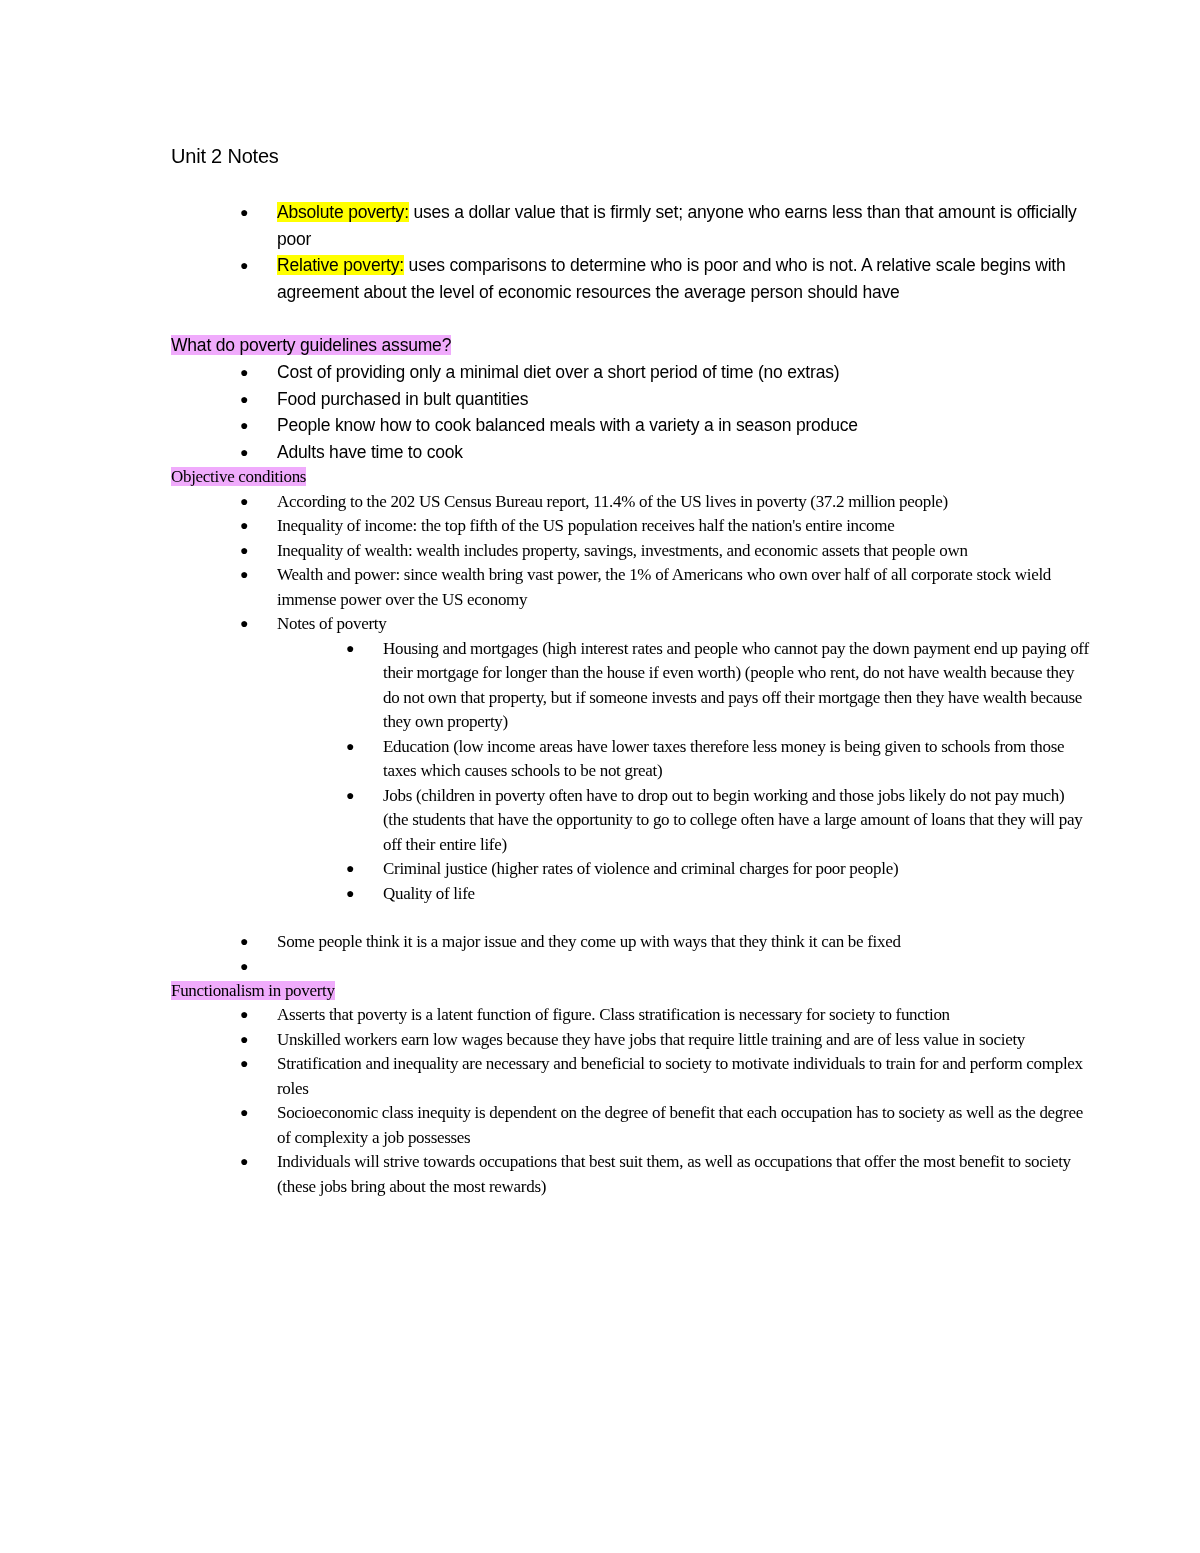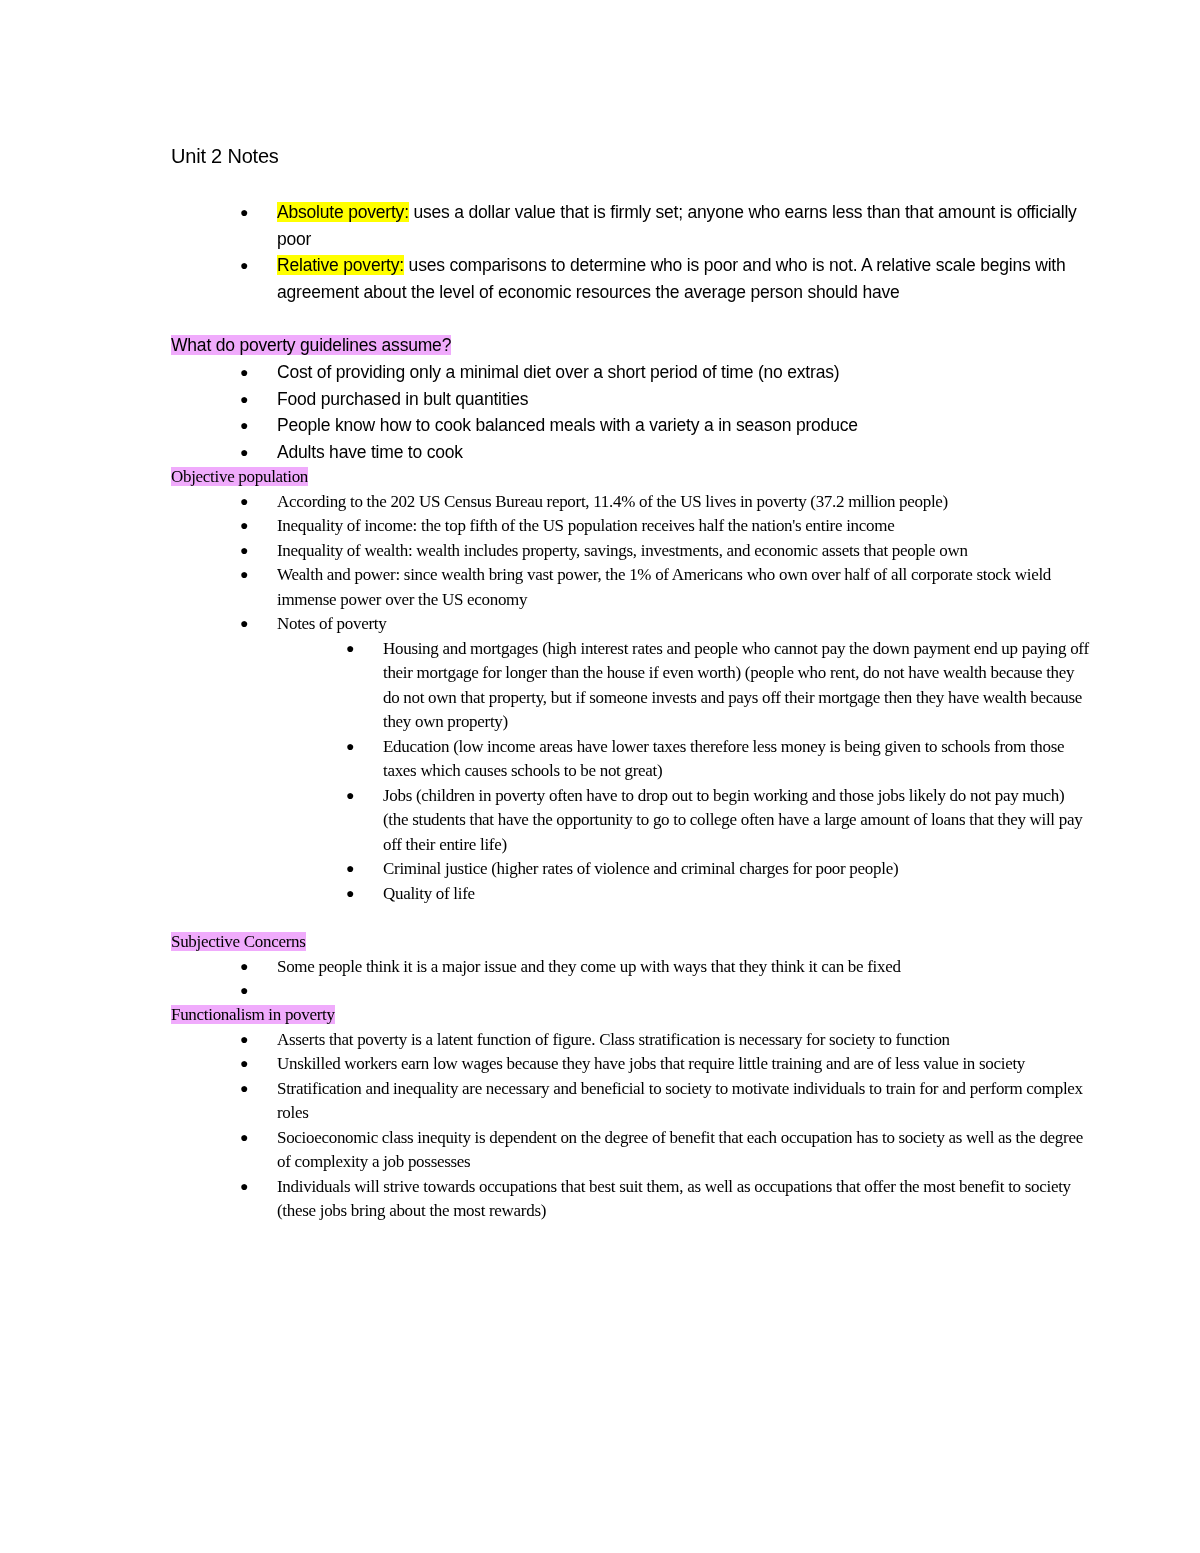--- a/index.html
+++ b/index.html
@@ -111,41 +111,40 @@
     <p class="heading"><span>What do poverty guidelines assume?</span></p>
     <ul class="sans-list">
       <li><span class="bullet">●</span><span>Cost of providing only a minimal diet over a short period of time (no extras)</span></li>
       <li><span class="bullet">●</span><span>Food purchased in bult quantities</span></li>
       <li><span class="bullet">●</span><span>People know how to cook balanced meals with a variety a in season produce</span></li>
       <li><span class="bullet">●</span><span>Adults have time to cook</span></li>
     </ul>
   </section>
 
   <section class="sec-serif serif">
-    <p class="heading"><span>Objective population</span></p>
+    <p class="heading"><span>Objective conditions</span></p>
     <ul class="serif-list">
       <li><span class="bullet">●</span><span>According to the 202 US Census Bureau report, 11.4% of the US lives in poverty (37.2 million people)</span></li>
       <li><span class="bullet">●</span><span>Inequality of income: the top fifth of the US population receives half the nation's entire income</span></li>
       <li><span class="bullet">●</span><span>Inequality of wealth: wealth includes property, savings, investments, and economic assets that people own</span></li>
       <li><span class="bullet">●</span><span>Wealth and power: since wealth bring vast power, the 1% of Americans who own over half of all corporate stock wield immense power over the US economy</span></li>
       <li><span class="bullet">●</span><span>Notes of poverty</span></li>
     </ul>
     <ul class="serif-list nested">
       <li><span class="bullet">●</span><span>Housing and mortgages (high interest rates and people who cannot pay the down payment end up paying off their mortgage for longer than the house if even worth) (people who rent, do not have wealth because they do not own that property, but if someone invests and pays off their mortgage then they have wealth because they own property)</span></li>
       <li><span class="bullet">●</span><span>Education (low income areas have lower taxes therefore less money is being given to schools from those taxes which causes schools to be not great)</span></li>
       <li><span class="bullet">●</span><span>Jobs (children in poverty often have to drop out to begin working and those jobs likely do not pay much) (the students that have the opportunity to go to college often have a large amount of loans that they will pay off their entire life)</span></li>
       <li><span class="bullet">●</span><span>Criminal justice (higher rates of violence and criminal charges for poor people)</span></li>
       <li><span class="bullet">●</span><span>Quality of life</span></li>
     </ul>
   </section>
 
   <div class="gap-md"></div>
 
   <section class="sec-serif serif">
-    <p class="heading"><span>Subjective Concerns</span></p>
     <ul class="serif-list">
       <li><span class="bullet">●</span><span>Some people think it is a major issue and they come up with ways that they think it can be fixed</span></li>
       <li><span class="bullet">●</span></li>
     </ul>
   </section>
 
   <div class="gap-md"></div>
 
   <section class="sec-serif serif">
     <p class="heading"><span>Functionalism in poverty</span></p>

